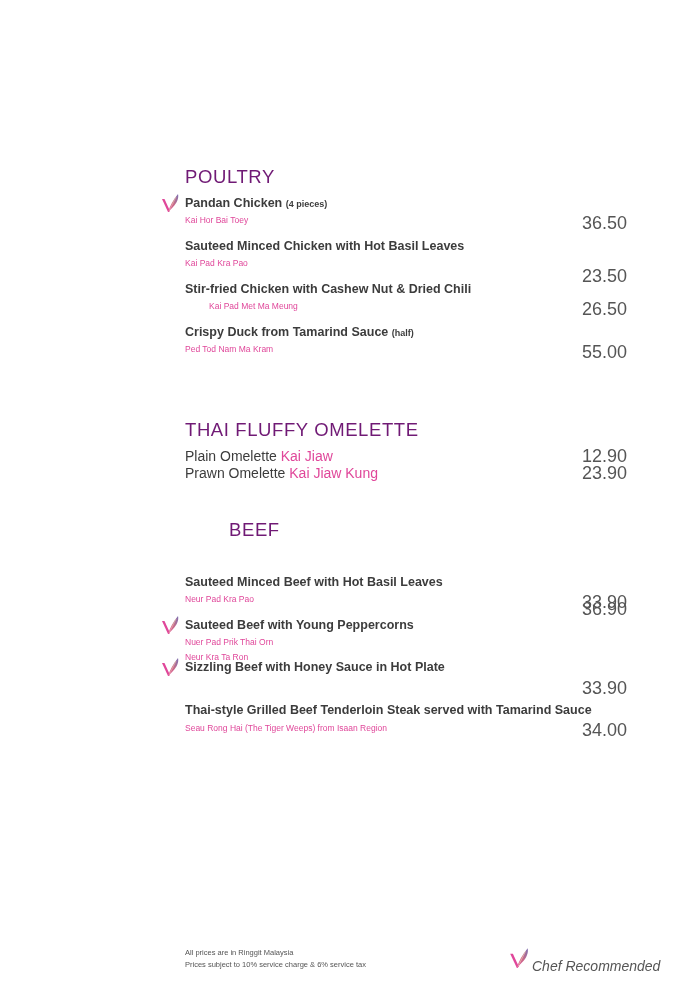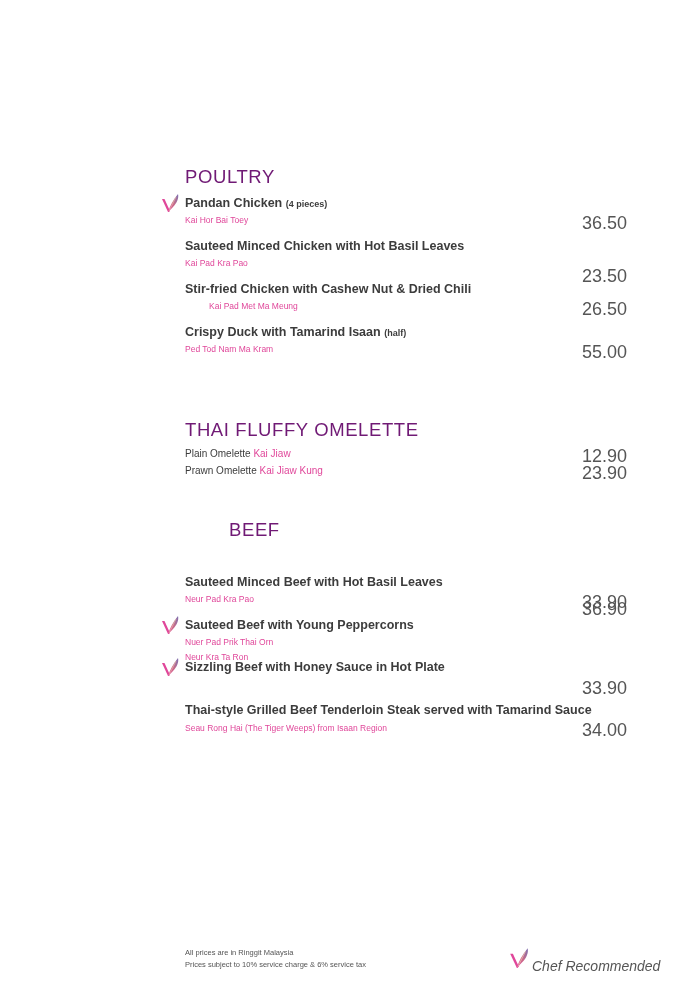--- a/index.html
+++ b/index.html
@@ -20,21 +20,21 @@
     .item-thai {
       position: absolute; left: 185px;
       font-size: 8.5px; color: #e0479a; line-height: 1; white-space: nowrap;
     }
     .price {
       position: absolute; right: 73px; width: 60px; text-align: right;
       font-size: 18px; color: #555555; line-height: 1;
     }
     .omelette-line {
       position: absolute; left: 185px;
-      font-size: 10px; color: #3c3c3c; line-height: 1; white-space: nowrap;
+      font-size: 14px; color: #3c3c3c; line-height: 1; white-space: nowrap;
     }
     .omelette-line .thai { color: #e0479a; }
     .chef-icon {
       position: absolute; width: 22px; height: 22px;
     }
     .footer-note {
       position: absolute; left: 185px; font-size: 7.5px; color: #555;
       line-height: 1; white-space: nowrap;
     }
     .chef-legend {
@@ -74,21 +74,21 @@
 
 <div class="item-name" style="top:240px;">Sauteed Minced Chicken with Hot Basil Leaves</div>
 <div class="item-thai" style="top:259px;">Kai Pad Kra Pao</div>
 <div class="price" style="top:256px;margin-top:11px;">23.50</div>
 
 <div class="item-name" style="top:283px;">Stir-fried Chicken with Cashew Nut &amp; Dried Chili</div>
 <div class="item-thai" style="top:302px;padding-left:24px;">Kai Pad Met Ma Meung</div>
 <div class="price" style="top:300px;">26.50</div>
 
 <div class="item-name" style="top:326px;">
-  <span>Crispy Duck with Tamarind Isaan</span>
+  <span>Crispy Duck from Tamarind Sauce</span>
   <span class="note">(half)</span>
 </div>
 <div class="item-thai" style="top:345px;">Ped Tod Nam Ma Kram</div>
 <div class="price" style="top:343px;">55.00</div>
 
 <div class="section-title" style="top:421px;">THAI FLUFFY OMELETTE</div>
 
 <div class="omelette-line" style="top:449px;">
   <span>Plain Omelette</span>
   <span class="thai">Kai Jiaw</span>

